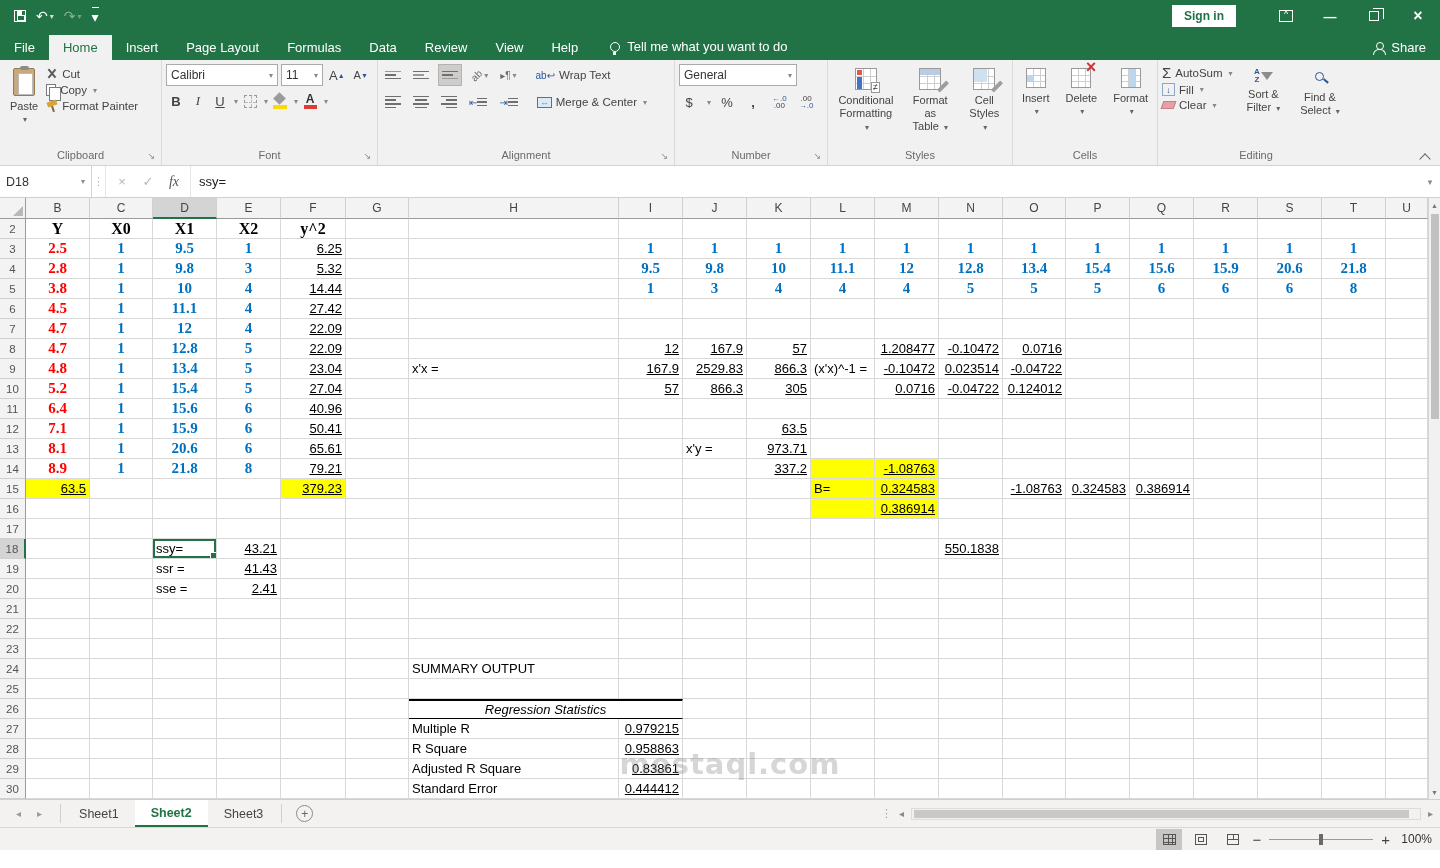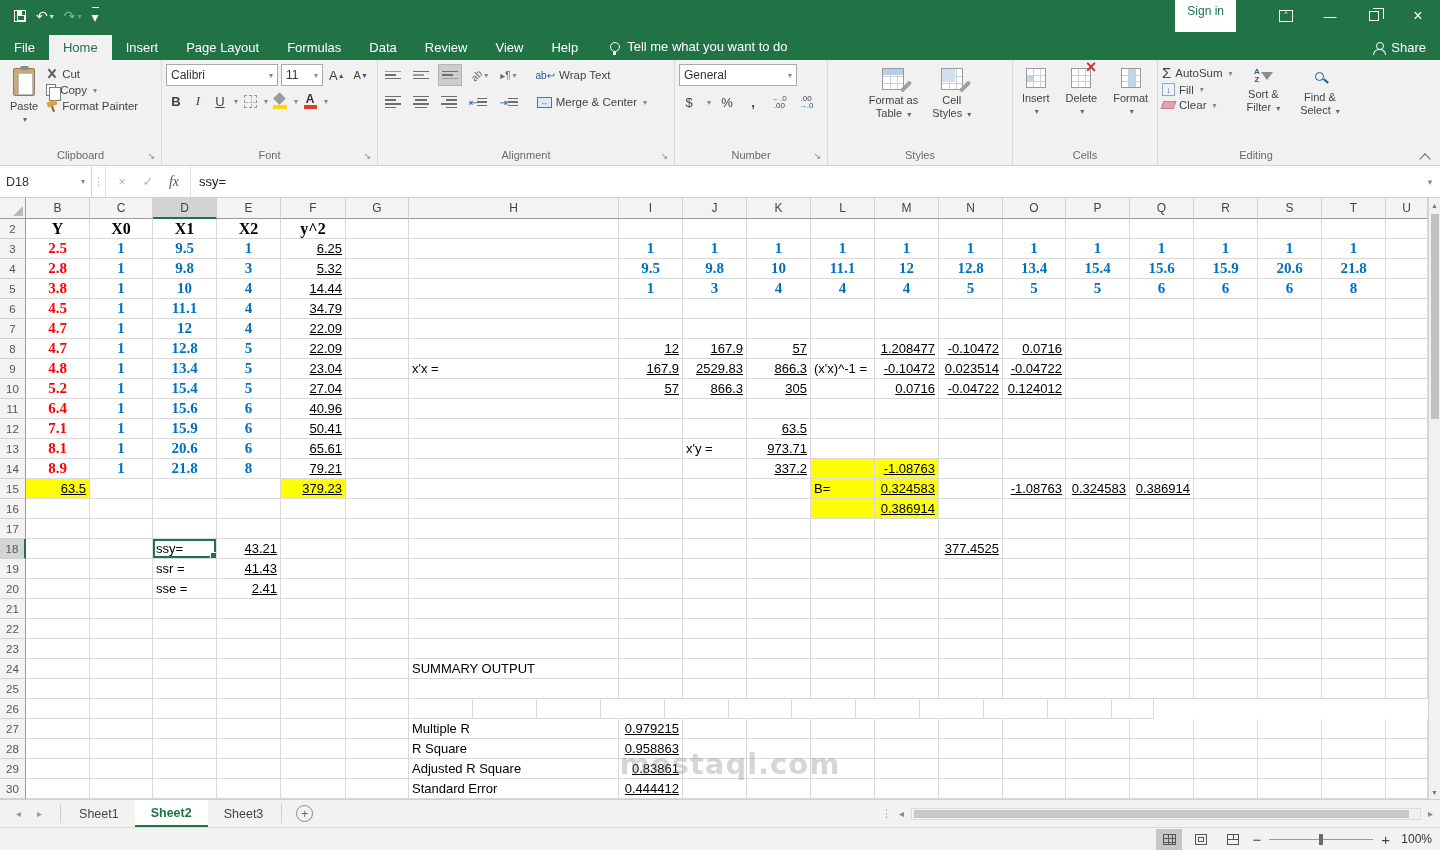--- a/index.html
+++ b/index.html
@@ -11,21 +11,21 @@
   .titlebar { height:32px; background:#217346; display:flex; align-items:center; color:#fff; position:relative; }
   .qat { display:flex; align-items:center; gap:10px; padding-left:14px; }
   .qat .icn { display:inline-flex; align-items:center; font-size:14px; color:#fff; cursor:default; }
   .floppy { width:12px; height:12px; border:1.5px solid #fff; position:relative; }
   .floppy:before { content:""; position:absolute; top:0; left:2px; width:5px; height:4px; background:#fff; }
   .floppy:after { content:""; position:absolute; bottom:0; left:2px; width:6px; height:4px; border:1px solid #fff; }
   .caret { font-size:8px; margin-left:2px; color:#cfe3d8; }
   .dim { opacity:.45; }
   .qat-custom { border-top:1.5px solid #fff; padding-top:1px; font-size:8px; }
   .title-text { position:absolute; left:0; right:0; text-align:center; font-size:13px; color:#fff; pointer-events:none; }
-  .tb-right { margin-left:auto; display:flex; height:100%; }
+  .tb-right { margin-left:auto; display:flex; align-items:center; height:100%;font-weight:bold; }
   .signin { background:#fff; color:#217346; font-size:12px; padding:4px 12px; margin-right:28px; cursor:default; }
   .winbtn { width:44px; height:100%; display:flex; align-items:center; justify-content:center; font-size:13px; color:#fff; }
   .ribdisp { width:14px; height:12px; border:1px solid #fff; display:flex; align-items:flex-start; justify-content:center; font-size:7px; line-height:5px; }
   .restore { width:10px; height:10px; border:1px solid #fff; position:relative; }
   .restore:before { content:""; position:absolute; top:-4px; left:3px; width:10px; height:10px; border:1px solid #fff; border-bottom:none; border-left:none; }
 
   
   .menubar { height:28px; background:#217346; display:flex; align-items:flex-end; color:#fff; position:relative; }
   .mtab { padding:5px 14px; font-size:13px; cursor:default; }
   .mtab.active { background:#f2f1f1; color:#217346; }
@@ -415,20 +415,28 @@
               <span style="color:#2b579a;">→.0</span>
             </span>
         </div>
       </div>
       <div class="rg-label"><span>Number</span><span class="launcher">↘</span></div>
     </div>
 
     <div class="rgroup" style="width:185px;">
       <div class="rg-body" style="justify-content:center;gap:2px;">
         <div class="bigbtn">
+          <span class="bicon grid-ic cf-ic">
+              <span class="spot1"></span>
+              <span class="spot2"></span>
+            </span>
+          <span>Conditional</span>
+          <span><span>Formatting</span> <span class="caret" style="color:#666;">▾</span></span>
+        </div>
+        <div class="bigbtn">
           <span class="bicon grid-ic fat-ic">
               <span class="fill2"></span>
               <span class="pen"></span>
             </span>
           <span>Format as</span>
           <span><span>Table</span> <span class="caret" style="color:#666;">▾</span></span>
         </div>
         <div class="bigbtn">
           <span class="bicon grid-ic cs-ic">
               <span class="fill2"></span>
@@ -639,21 +647,21 @@
           <div class="cell bl" style="width: 64px;">6</div>
           <div class="cell bl" style="width: 64px;">8</div>
           <div class="cell" style="width: 42px;"></div>
         </div>
         <div class="grid-row">
           <div class="rowhdr">6</div>
           <div class="cell rd" style="width: 64px;">4.5</div>
           <div class="cell bl" style="width: 63px;">1</div>
           <div class="cell bl" style="width: 64px;">11.1</div>
           <div class="cell bl" style="width: 64px;">4</div>
-          <div class="cell nm" style="width: 65px;">34.79</div>
+          <div class="cell nm" style="width: 65px;">27.42</div>
           <div class="cell" style="width: 63px;"></div>
           <div class="cell" style="width: 210px;"></div>
           <div class="cell" style="width: 64px;"></div>
           <div class="cell" style="width: 64px;"></div>
           <div class="cell" style="width: 64px;"></div>
           <div class="cell" style="width: 64px;"></div>
           <div class="cell" style="width: 64px;"></div>
           <div class="cell" style="width: 64px;"></div>
           <div class="cell" style="width: 63px;"></div>
           <div class="cell" style="width: 64px;"></div>
@@ -923,21 +931,21 @@
           <div class="cell tx sel" style="width: 64px;">ssy=</div>
           <div class="cell nm" style="width: 64px;">43.21</div>
           <div class="cell" style="width: 65px;"></div>
           <div class="cell" style="width: 63px;"></div>
           <div class="cell" style="width: 210px;"></div>
           <div class="cell" style="width: 64px;"></div>
           <div class="cell" style="width: 64px;"></div>
           <div class="cell" style="width: 64px;"></div>
           <div class="cell" style="width: 64px;"></div>
           <div class="cell" style="width: 64px;"></div>
-          <div class="cell nm" style="width: 64px;">377.4525</div>
+          <div class="cell nm" style="width: 64px;">550.1838</div>
           <div class="cell" style="width: 63px;"></div>
           <div class="cell" style="width: 64px;"></div>
           <div class="cell" style="width: 64px;"></div>
           <div class="cell" style="width: 64px;"></div>
           <div class="cell" style="width: 64px;"></div>
           <div class="cell" style="width: 64px;"></div>
           <div class="cell" style="width: 42px;"></div>
         </div>
         <div class="grid-row">
           <div class="rowhdr">19</div>
@@ -1101,20 +1109,21 @@
           <div class="cell" style="width: 42px;"></div>
         </div>
         <div class="grid-row">
           <div class="rowhdr">26</div>
           <div class="cell" style="width: 64px;"></div>
           <div class="cell" style="width: 63px;"></div>
           <div class="cell" style="width: 64px;"></div>
           <div class="cell" style="width: 64px;"></div>
           <div class="cell" style="width: 65px;"></div>
           <div class="cell" style="width: 63px;"></div>
+          <div class="cell it mg bt bb" style="width: 274px;">Regression Statistics</div>
           <div class="cell" style="width: 64px;"></div>
           <div class="cell" style="width: 64px;"></div>
           <div class="cell" style="width: 64px;"></div>
           <div class="cell" style="width: 64px;"></div>
           <div class="cell" style="width: 64px;"></div>
           <div class="cell" style="width: 63px;"></div>
           <div class="cell" style="width: 64px;"></div>
           <div class="cell" style="width: 64px;"></div>
           <div class="cell" style="width: 64px;"></div>
           <div class="cell" style="width: 64px;"></div>

